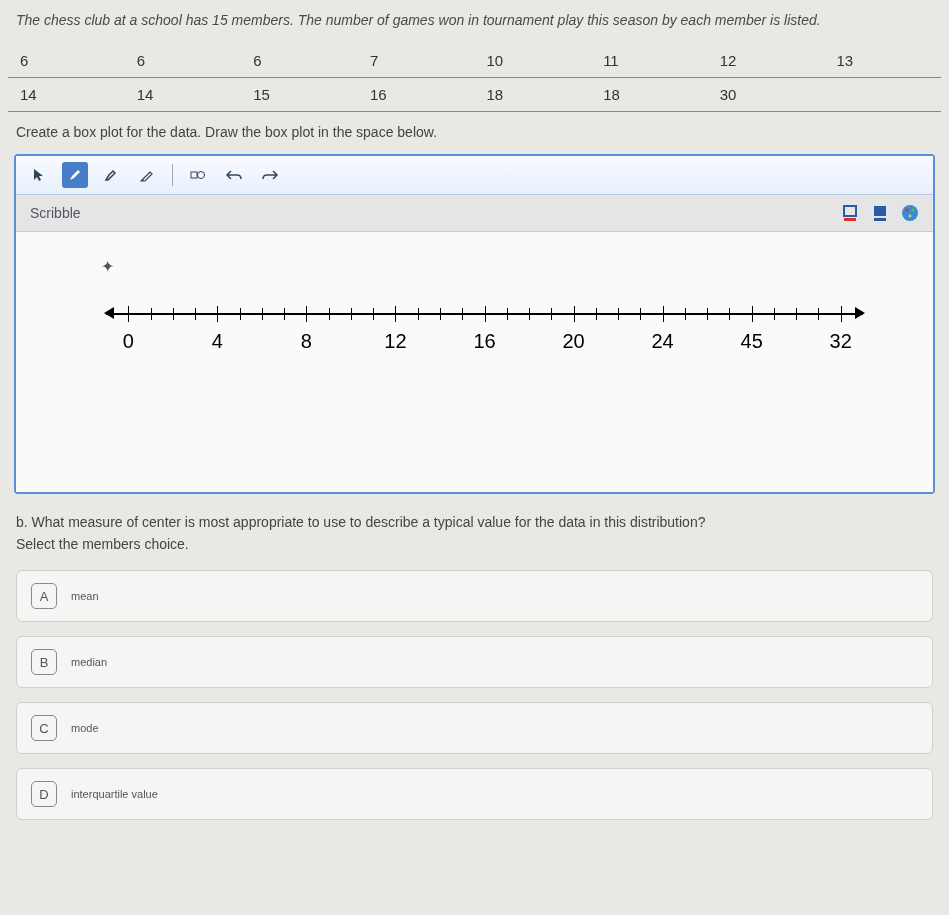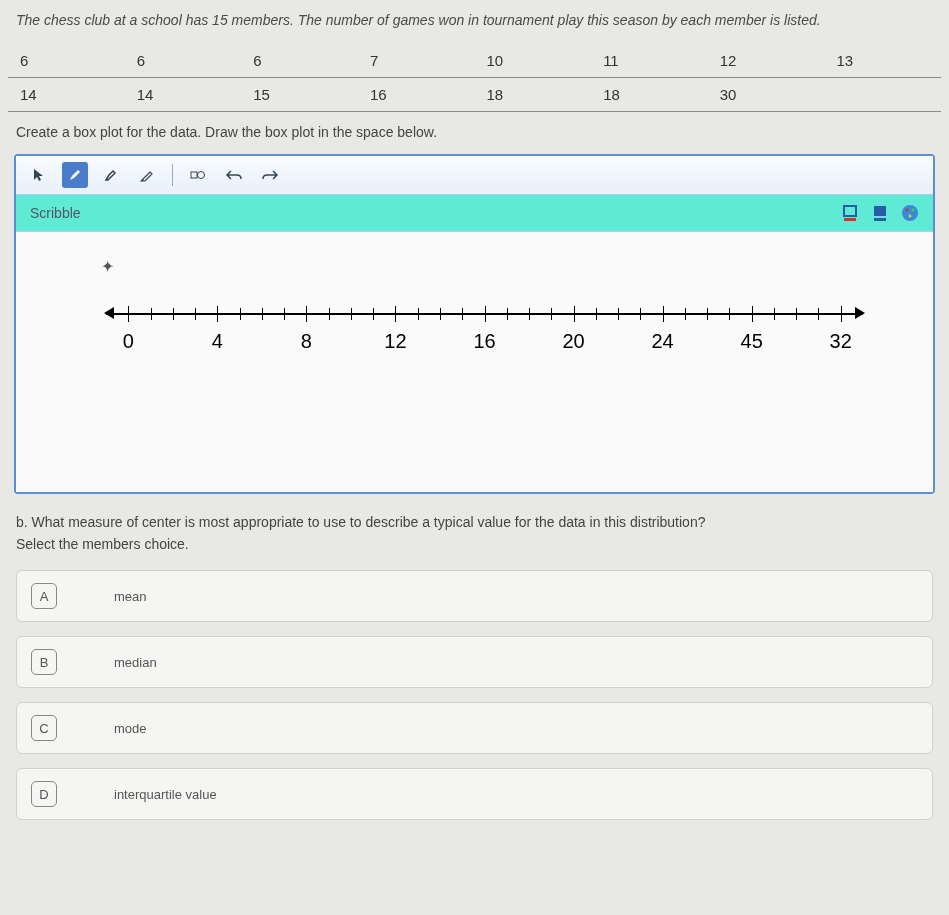--- a/index.html
+++ b/index.html
@@ -7,39 +7,39 @@
 .question-intro { font-size: 14px; color: #4a4a4a; margin-bottom: 12px; padding: 4px 8px; font-style: italic; }
 .data-table { width: 100%; margin-bottom: 12px; }
 .data-row { display: flex; border-bottom: 1px solid #888; padding: 8px 0; }
 .data-cell { flex: 1; text-align: left; font-size: 15px; color: #333; padding-left: 12px; }
 .instruction { font-size: 14px; color: #444; margin: 8px 8px 14px 8px; }
 .scribble-box { border: 2px solid #5a8fd6; border-radius: 4px; background: #fff; margin: 0 6px 20px 6px; }
 .toolbar-top { background: linear-gradient(#f8fbff,#e8f0fb); border-bottom: 1px solid #b8cce8; padding: 6px 10px; display: flex; gap: 10px; align-items: center; }
 .tool-btn { width: 26px; height: 26px; display: flex; align-items: center; justify-content: center; border-radius: 3px; cursor: pointer; font-size: 15px; color: #345; }
 .tool-btn.active { background: #4a7dc9; color: #fff; }
 .tool-sep { width: 1px; height: 22px; background: #9ab; margin: 0 2px; }
-.scribble-label-bar { background: #5eead4; padding: 10px 14px; border-bottom: 1px solid #b8cce8; display: flex; justify-content: space-between; align-items: center; }
+.scribble-label-bar { background: #e5e5e5; padding: 10px 14px; border-bottom: 1px solid #b8cce8; display: flex; justify-content: space-between; align-items: center; }
 .scribble-label { font-size: 14px; color: #556; }
 .right-tools { display: flex; gap: 12px; align-items: center; }
 .rt-icon { width: 18px; height: 16px; display: flex; align-items: center; justify-content: center; cursor: pointer; }
 .canvas-area { background: #fafafa; padding: 20px 30px 30px 30px; position: relative; min-height: 260px; }
 .crosshair { position: absolute; left: 85px; top: 25px; font-size: 16px; color: #555; }
 .numberline-wrap { margin: 50px 40px 0 60px; }
 .numberline { position: relative; height: 24px; }
 .nl-line { position: absolute; left: 0; right: 0; top: 11px; height: 2px; background: #000; }
 .nl-tick { position: absolute; width: 1px; background: #000; top: 4px; height: 16px; }
 .nl-tick.minor { top: 6px; height: 12px; }
 .nl-labels { position: relative; height: 28px; margin-top: 4px; }
 .nl-label { position: absolute; font-size: 20px; color: #000; transform: translateX(-50%); }
 .axis-title { text-align: center; font-size: 24px; color: #000; margin-top: 14px; letter-spacing: 1px; }
 .part-b { font-size: 14px; color: #444; margin: 20px 8px 6px 8px; }
 .select-prompt { font-size: 14px; color: #444; margin: 4px 8px 18px 8px; }
 .choice { display: flex; align-items: center; background: #f5f5f3; border: 1px solid #d0d0ce; border-radius: 6px; margin: 0 8px 14px 8px; padding: 12px 14px; cursor: pointer; }
 .choice-letter { width: 26px; height: 26px; border: 1.5px solid #888; border-radius: 5px; display: flex; align-items: center; justify-content: center; font-size: 13px; color: #555; margin-right: 14px; font-weight: 500; }
-.choice-text { font-size: 13px; color: #555; margin-left: 43px; }
+.choice-text { font-size: 11px; color: #555; }
 </style>
 </head>
 <body>
 
 <div class="question-intro">The chess club at a school has 15 members. The number of games won in tournament play this season by each member is listed.</div>
 
 <div class="data-table">
   <div class="data-row">
     <div class="data-cell">6</div>
     <div class="data-cell">6</div>

